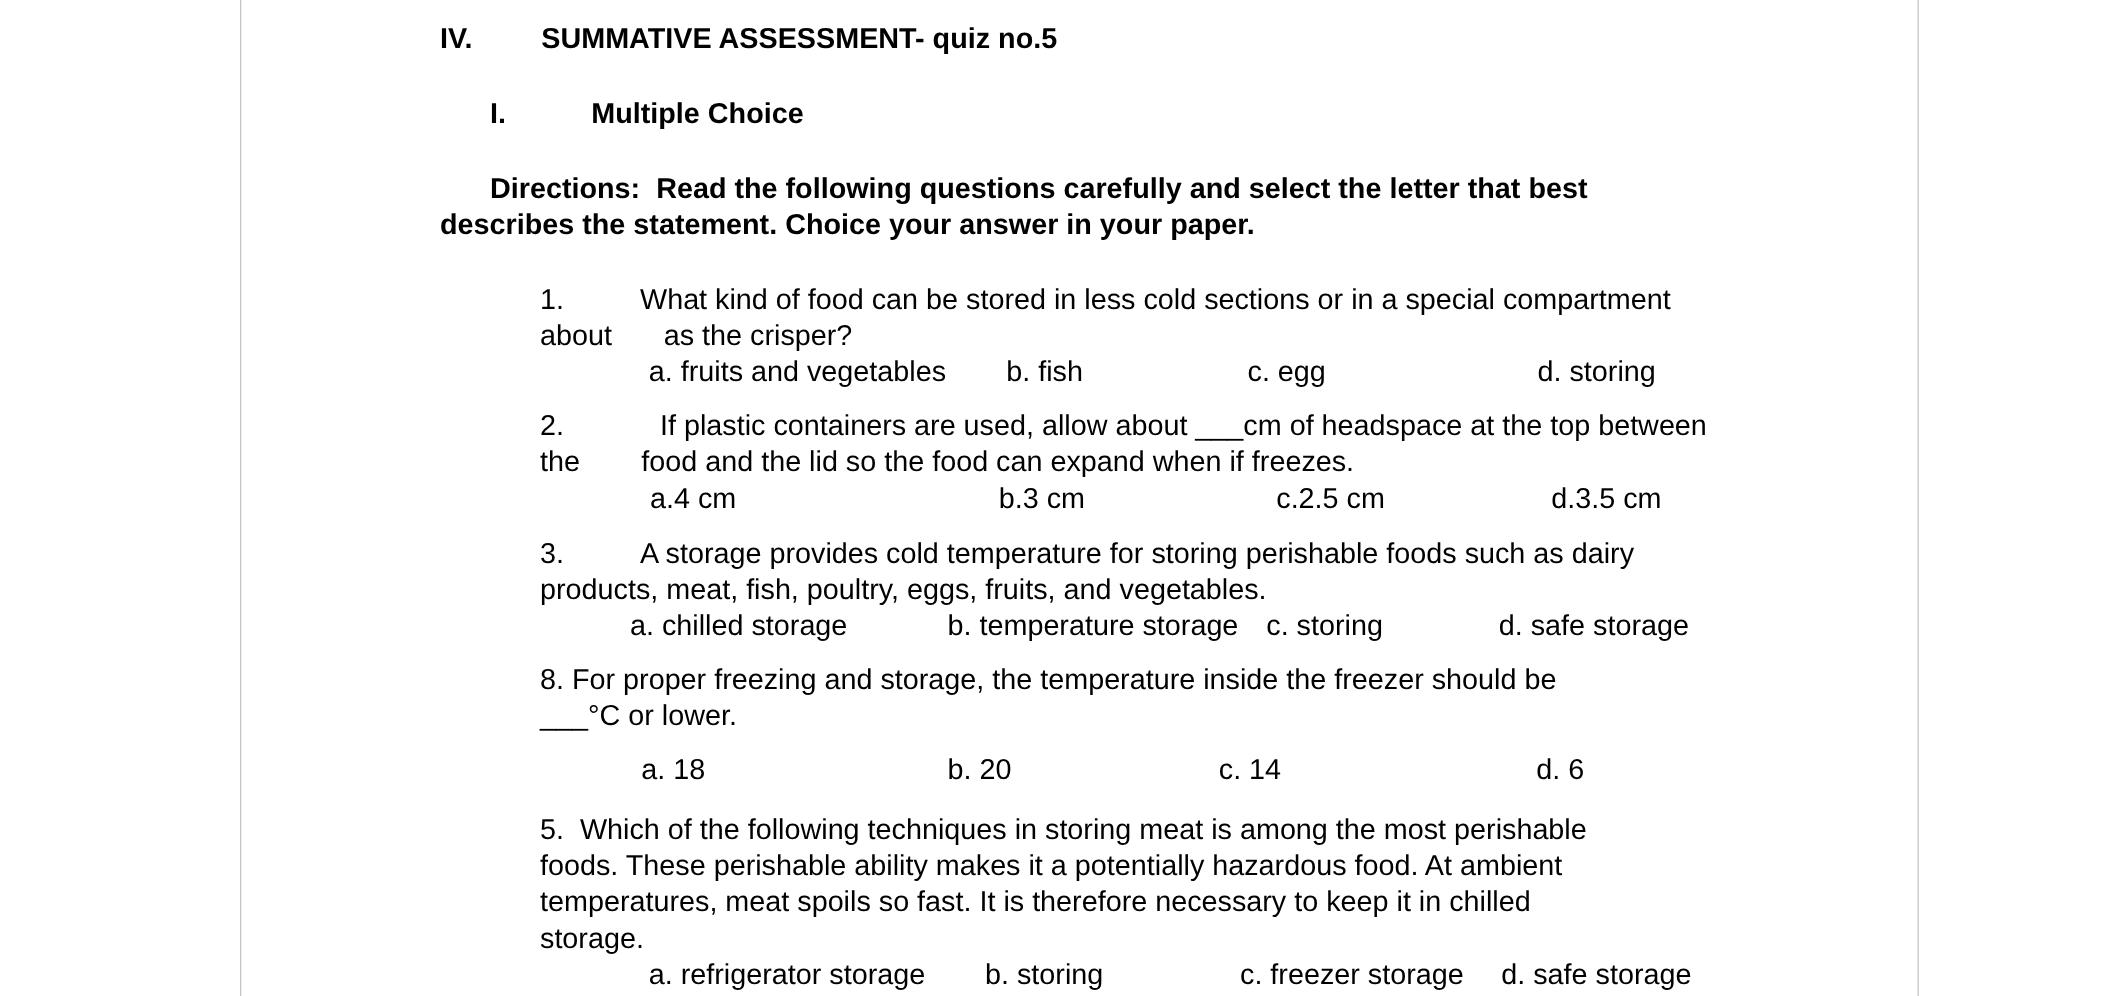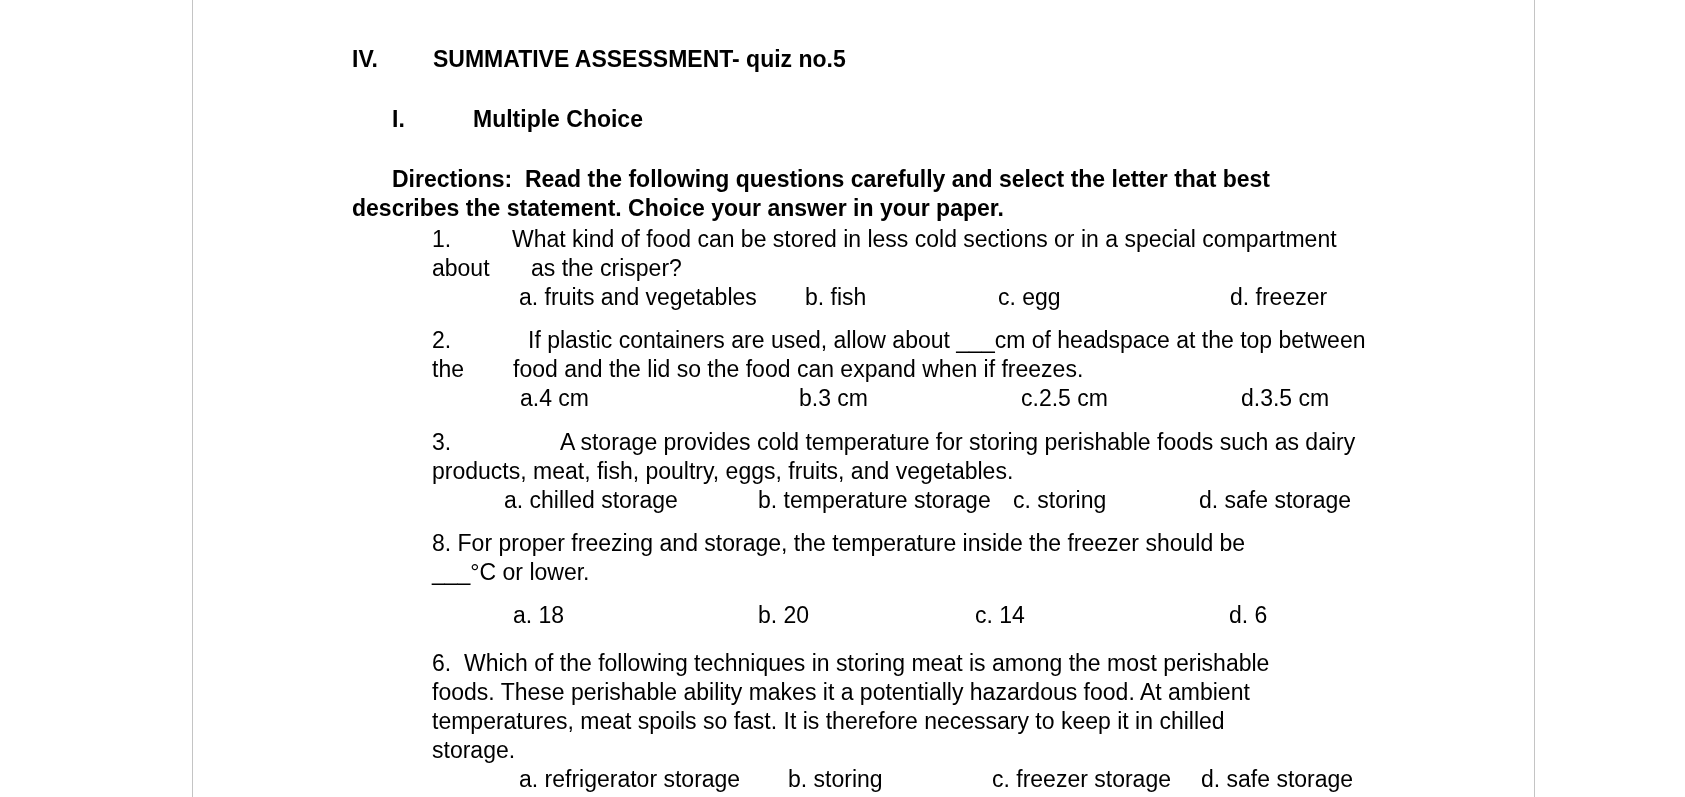--- a/index.html
+++ b/index.html
@@ -1,23 +1,23 @@
 <!DOCTYPE html>
 <html><head>
   <meta charset="utf-8">
   <style>
     html, body { margin: 0; padding: 0; background: #ffffff; }
     body { width: 1685px; height: 797px; position: relative; overflow: hidden;
            font-family: "Liberation Sans", sans-serif; color: #000; }
     .page-border { position: absolute; top: 0; bottom: 0; width: 1px; background: #c4c4c4; }
     .t { position: absolute; white-space: pre; font-size: 23px; line-height: 28px; }
-    .b { font-weight: bold; margin-top: 29px; }
+    .b { font-weight: bold; }
     .opt { position: absolute; white-space: pre; font-size: 23px; line-height: 28px; text-align: center; }
     .qtext { position: absolute; font-size: 23px; line-height: 29px; }
-    .just { text-align: justify; text-align-last: left; margin-left: 48px; }
+    .just { text-align: justify; text-align-last: left; }
   </style>
 </head>
 <body>
 
 <div>
   <div class="page-border" style="left:192px"></div>
   <div class="page-border" style="left:1534px"></div>
 
   <div class="t b" style="left:352px; top:16px">IV.</div>
   <div class="t b" style="left:433px; top:16px">SUMMATIVE ASSESSMENT- quiz no.5</div>
@@ -29,21 +29,21 @@
   <div class="t b" style="left:352px; top:165px">describes the statement. Choice your answer in your paper.</div>
 
   <div>
     <div class="t" style="left:432px; top:225px">1.</div>
     <div class="t" style="left:512px; top:225px">What kind of food can be stored in less cold sections or in a special compartment</div>
     <div class="t" style="left:432px; top:254px">about</div>
     <div class="t" style="left:531px; top:254px">as the crisper?</div>
     <div class="opt" style="left:519px; top:283px">a. fruits and vegetables</div>
     <div class="opt" style="left:805px; top:283px">b. fish</div>
     <div class="opt" style="left:998px; top:283px">c. egg</div>
-    <div class="opt" style="left:1230px; top:283px">d. freezer</div>
+    <div class="opt" style="left:1230px; top:283px">d. storing</div>
   </div>
 
   <div>
     <div class="t" style="left:432px; top:326px">2.</div>
     <div class="t" style="left:528px; top:326px">If plastic containers are used, allow about ___cm of headspace at the top between</div>
     <div class="t" style="left:432px; top:355px">the</div>
     <div class="t" style="left:513px; top:355px">food and the lid so the food can expand when if freezes.</div>
     <div class="opt" style="left:520px; top:384px">a.4 cm</div>
     <div class="opt" style="left:799px; top:384px">b.3 cm</div>
     <div class="opt" style="left:1021px; top:384px">c.2.5 cm</div>
@@ -63,21 +63,21 @@
   <div>
     <div class="t" style="left:432px; top:529px">8. For proper freezing and storage, the temperature inside the freezer should be</div>
     <div class="t" style="left:432px; top:558px">___°C or lower.</div>
     <div class="opt" style="left:513px; top:601px">a. 18</div>
     <div class="opt" style="left:758px; top:601px">b. 20</div>
     <div class="opt" style="left:975px; top:601px">c. 14</div>
     <div class="opt" style="left:1229px; top:601px">d. 6</div>
   </div>
 
   <div>
-    <div class="t" style="left:432px; top:649px">6.  Which of the following techniques in storing meat is among the most perishable</div>
+    <div class="t" style="left:432px; top:649px">5.  Which of the following techniques in storing meat is among the most perishable</div>
     <div class="t" style="left:432px; top:678px">foods. These perishable ability makes it a potentially hazardous food. At ambient</div>
     <div class="t" style="left:432px; top:707px">temperatures, meat spoils so fast. It is therefore necessary to keep it in chilled</div>
     <div class="t" style="left:432px; top:736px">storage.</div>
     <div class="opt" style="left:519px; top:765px">a. refrigerator storage</div>
     <div class="opt" style="left:788px; top:765px">b. storing</div>
     <div class="opt" style="left:992px; top:765px">c. freezer storage</div>
     <div class="opt" style="left:1201px; top:765px">d. safe storage</div>
   </div>
 </div>
 

